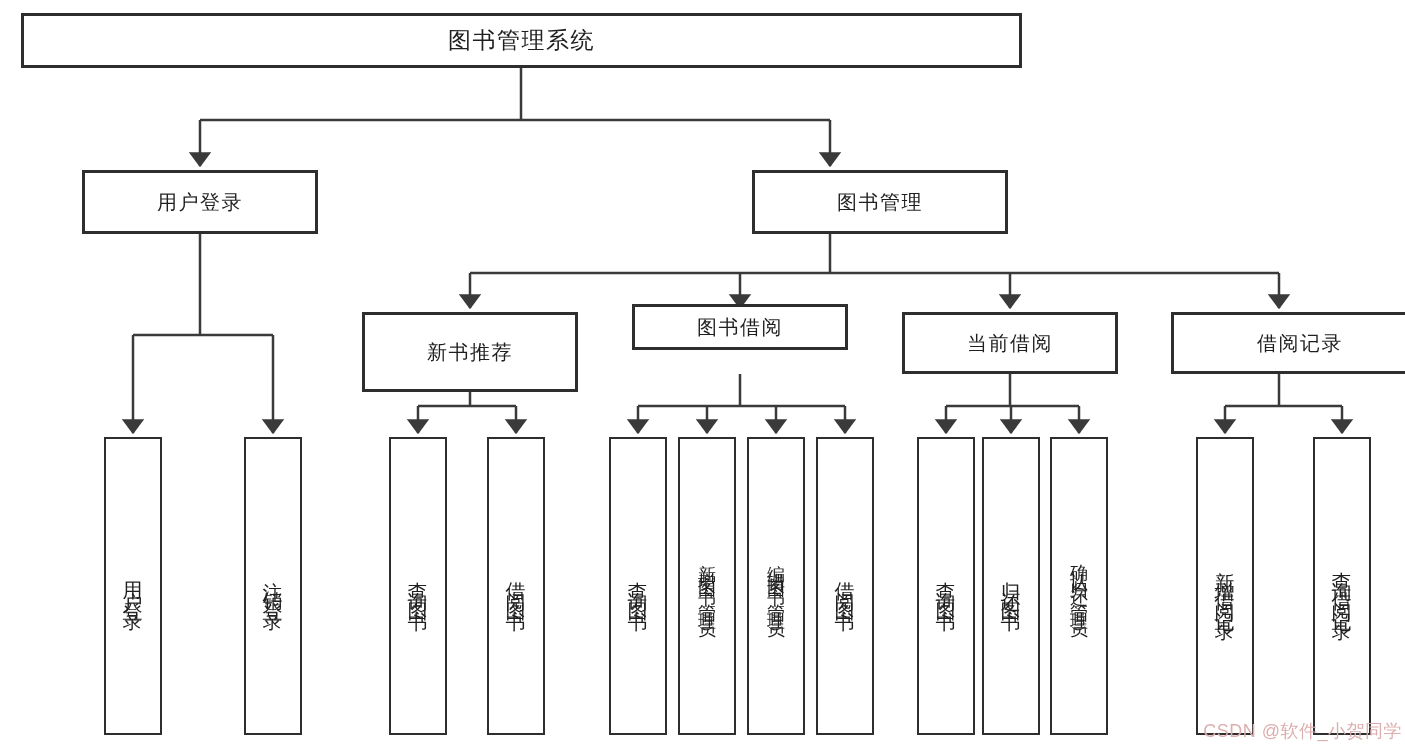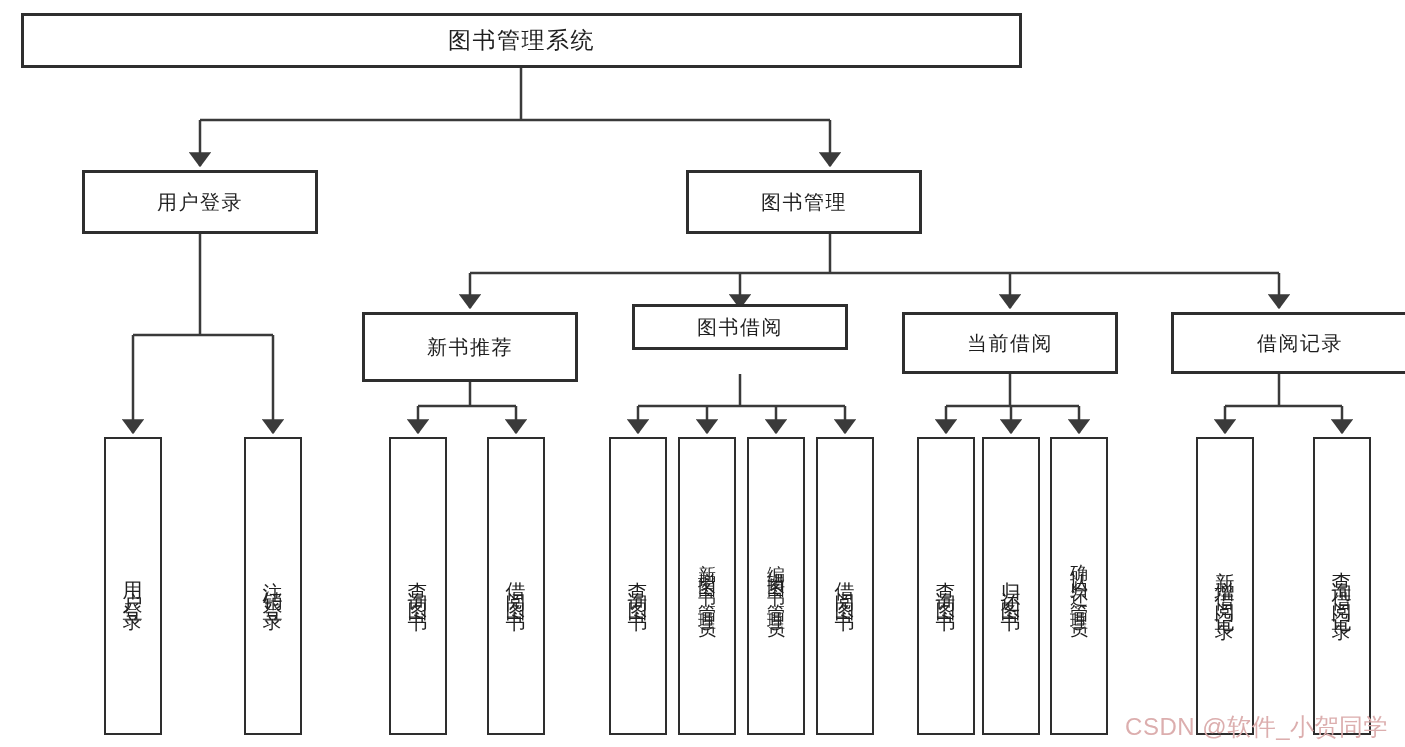--- a/index.html
+++ b/index.html
@@ -21,22 +21,22 @@
   }
   .node.h { font-size:20px; letter-spacing:1.5px; }
   .node.root { font-size:23px; }
   .node.leaf { border-width:2.5px; }
   .vtext {
     writing-mode:vertical-rl; text-orientation:mixed;
     font-size:20px; line-height:1; letter-spacing:10px;
     white-space:nowrap;
   }
   .watermark {
-    position:absolute; right:17px; bottom:4px;
-    font-size:24px; letter-spacing:0.5px;
+    position:absolute; right:3px; bottom:4px;
+    font-size:18px; letter-spacing:0.5px;
     color:var(--watermark,#dcaeae);
     pointer-events:none;
     margin-top:8px;
   }
 </style>
 </head>
 <body>
 
 <div class="canvas">
 
@@ -81,25 +81,25 @@
     <line class="arrow" x1="1342" y1="406" x2="1342" y2="433" marker-end="url(#arrowhead)"></line>
   </svg>
 
   <div class="node h root" style="left:21px; top:13px; width:1001px; height:55px;">
     <span>图书管理系统</span>
   </div>
 
   <div class="node h" style="left:82px; top:170px; width:236px; height:64px;">
     <span>用户登录</span>
   </div>
-  <div class="node h" style="left:686px; top:170px; width:236px; height:64px;">
+  <div class="node h" style="left:752px; top:170px; width:256px; height:64px;">
     <span>图书管理</span>
   </div>
 
-  <div class="node h" style="left:362px; top:312px; width:216px; height:70px;">
+  <div class="node h" style="left:362px; top:312px; width:216px; height:80px;">
     <span>新书推荐</span>
   </div>
   <div class="node h" style="left:632px; top:304px; width:216px; height:46px;">
     <span>图书借阅</span>
   </div>
   <div class="node h" style="left:902px; top:312px; width:216px; height:62px;">
     <span>当前借阅</span>
   </div>
   <div class="node h" style="left:1171px; top:312px; width:258px; height:62px;">
     <span>借阅记录</span>

